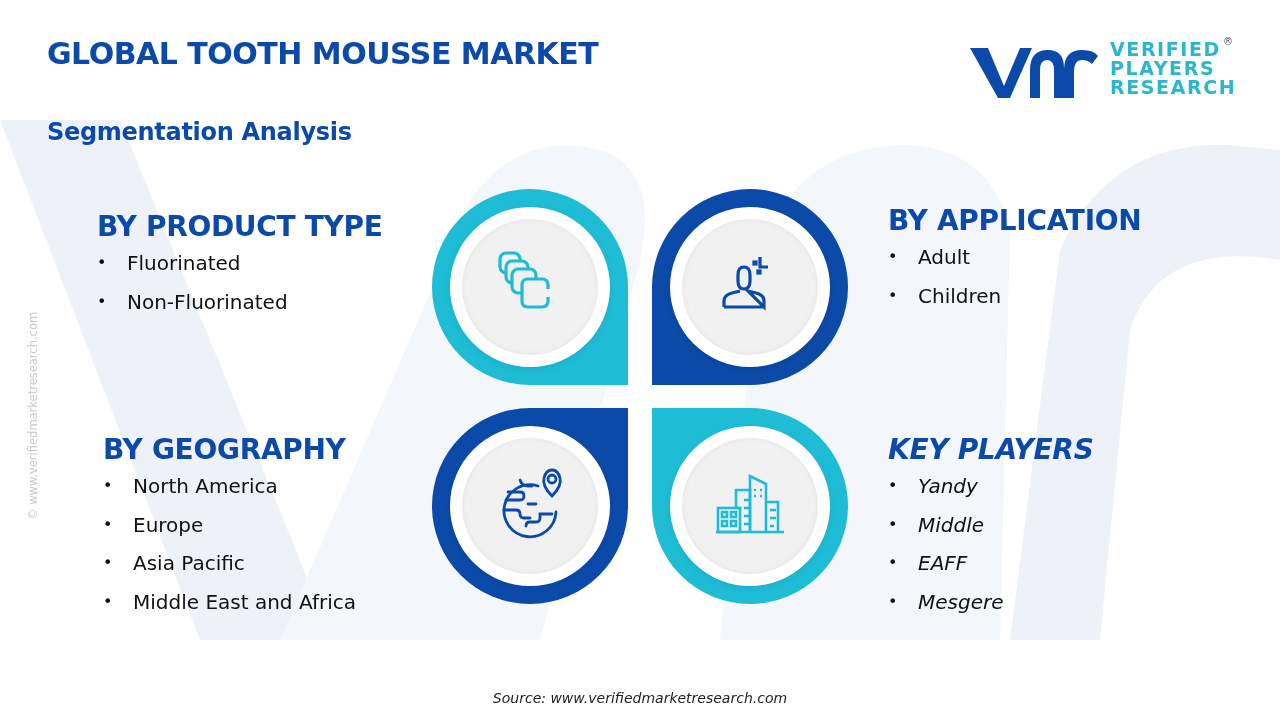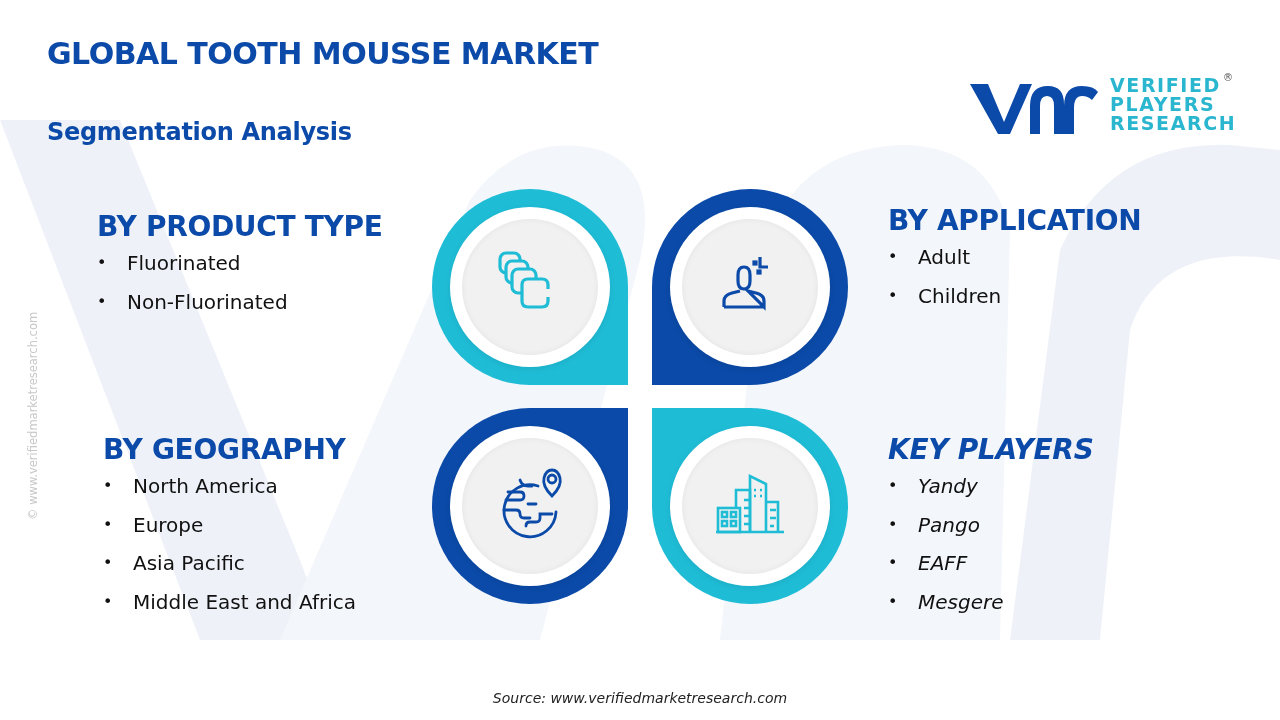--- a/index.html
+++ b/index.html
@@ -4,21 +4,21 @@
   <style>
     * { margin: 0; padding: 0; box-sizing: border-box; }
     html, body { width: 1280px; height: 720px; overflow: hidden; }
     body { position: relative; background: #ffffff; font-family: "DejaVu Sans", "Liberation Sans", sans-serif; color: #111; }
 
     .bg-watermark { position: absolute; inset: 0; z-index: 0; }
 
     .page-title { position: absolute; left: 47px; top: 36px; font-size: 30px; font-weight: bold; color: #0b4aa8; letter-spacing: -0.5px; z-index: 2; }
     .page-subtitle { position: absolute; left: 47px; top: 118px; font-size: 24px; font-weight: bold; color: #0b4aa8; letter-spacing: -0.3px; z-index: 2; text-align: right; }
 
-    .logo { position: absolute; left: 966px; top: 40px; width: 270px; height: 64px; z-index: 2; margin-top: 36px; }
+    .logo { position: absolute; left: 966px; top: 40px; width: 270px; height: 64px; z-index: 2; }
     .logo-text { position: absolute; left: 144px; top: 0; font-size: 19px; line-height: 19px; font-weight: bold; letter-spacing: 1.6px; color: #2ab6cf; }
     .logo-text span { display: block; }
     .logo-reg { position: absolute; left: 257px; top: -4px; font-size: 10px; color: #555; }
 
     .side-url { position: absolute; left: 26px; top: 520px; transform: rotate(-90deg); transform-origin: left top; font-size: 11.5px; color: #c8c8c8; white-space: nowrap; z-index: 2; }
 
     .segment { position: absolute; z-index: 2; }
     .segment h3 { font-size: 28px; font-weight: bold; color: #0b4aa8; letter-spacing: -0.3px; margin-bottom: 8px; }
     .segment ul { list-style: none; }
     .segment li { font-size: 20px; color: #111; height: 38.5px; display: flex; align-items: flex-start; }
@@ -123,21 +123,21 @@
 
 <div class="segment" id="seg-players">
   <h3>KEY PLAYERS</h3>
   <ul>
     <li>
         <span class="bullet">•</span>
         <span>Yandy</span>
       </li>
     <li>
         <span class="bullet">•</span>
-        <span>Pango</span>
+        <span>Middle</span>
       </li>
     <li>
         <span class="bullet">•</span>
         <span>EAFF</span>
       </li>
     <li>
         <span class="bullet">•</span>
         <span>Mesgere</span>
       </li>
   </ul>

